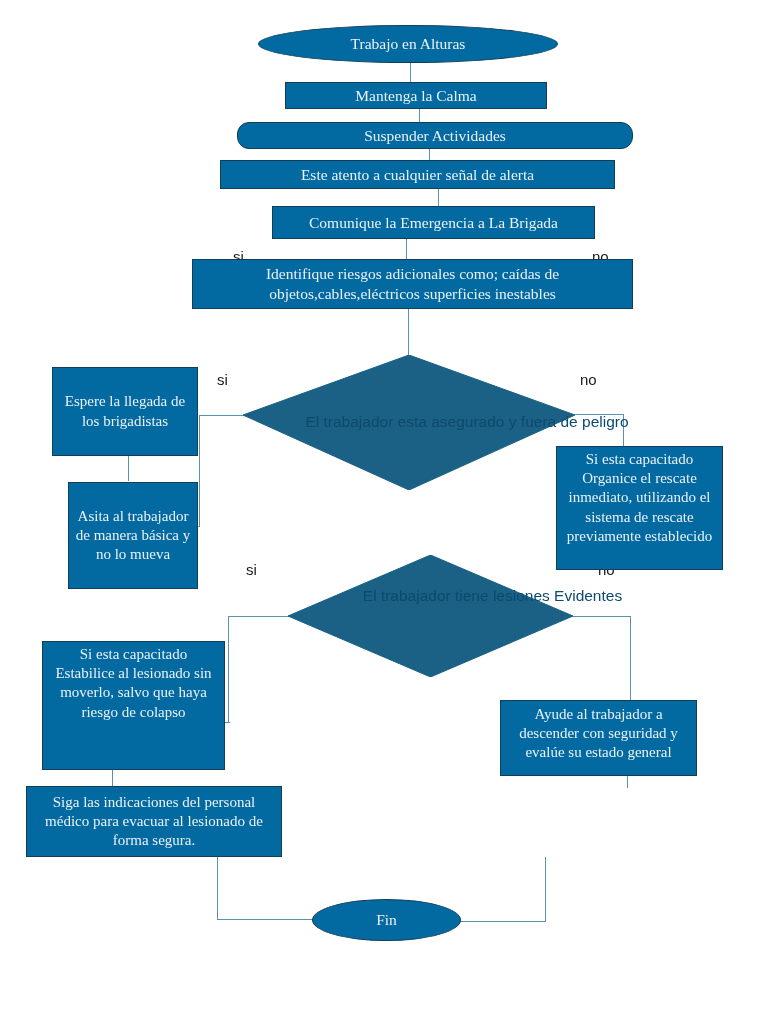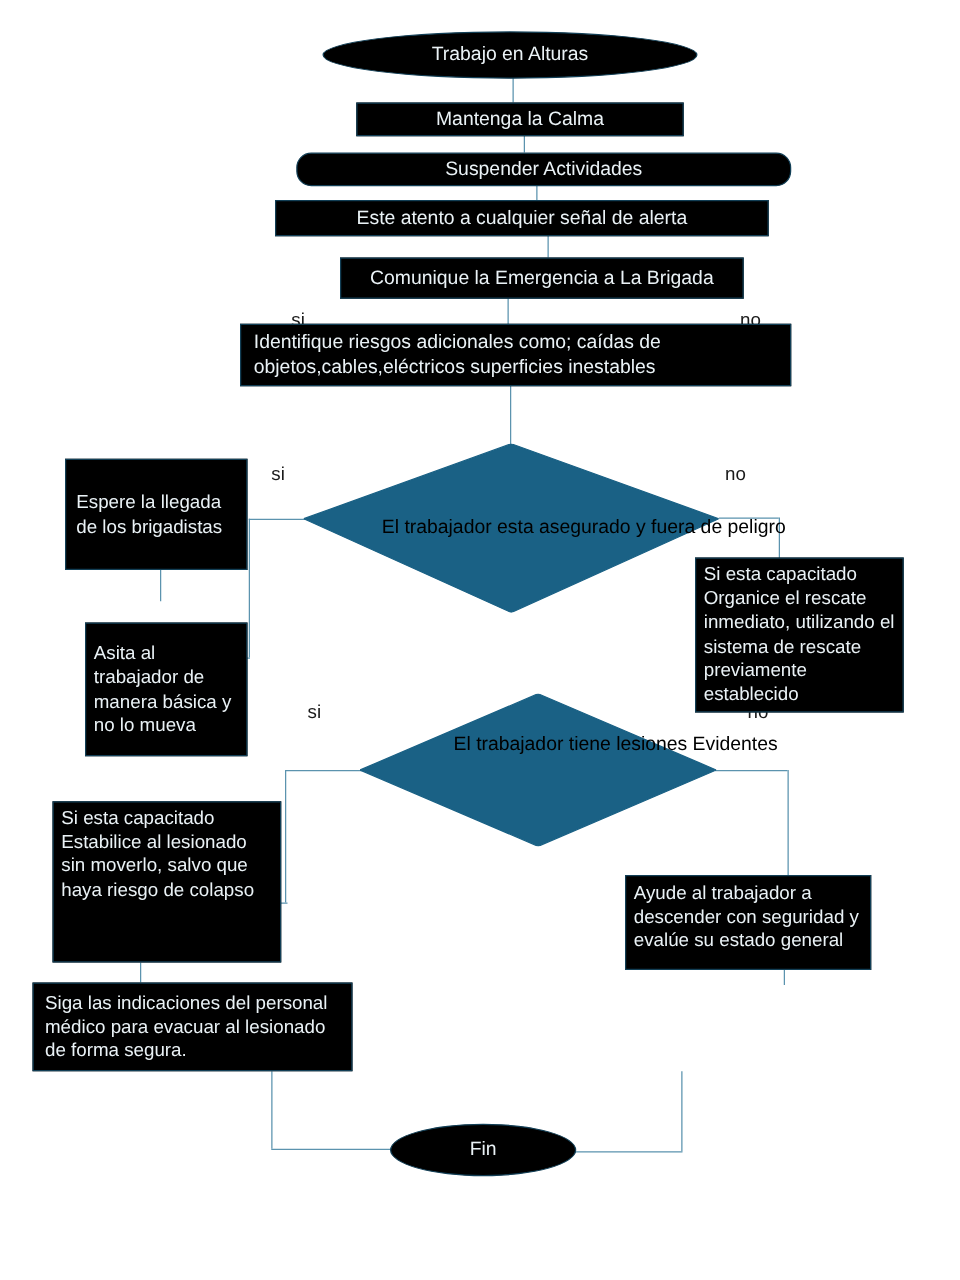--- a/index.html
+++ b/index.html
@@ -16,28 +16,30 @@
     width: 768px;
     height: 1024px;
     background: #ffffff;
     overflow: hidden;
   }
 
   
   .node {
     position: absolute;
     box-sizing: border-box;
-    background: #000000;
+    background: #0369a1;
     color: #eaf2f6;
+    text-align: center;
     display: flex;
     align-items: center;
     justify-content: center;
     line-height: 1.28;
     overflow: hidden;
     z-index: 3;
+    font-family: Liberation Serif, serif;
   }
   .proc {
     border: 1px solid #123f56;
     padding: 2px 6px;
   }
   .term {
     border-radius: 50%;
     border: 1px solid #123f56;
   }
 
@@ -55,21 +57,21 @@
   .decision .dlabel {
     position: absolute;
     left: 0;
     top: 0;
     width: 100%;
     height: 100%;
     display: flex;
     align-items: center;
     justify-content: center;
     text-align: left;
-    color: #000000;
+    color: #0c4a6e;
     line-height: 1.3;
     overflow: hidden;
     pointer-events: none;
   }
 
   
   .edge {
     position: absolute;
     background: #5b93ae;
     z-index: 1;
@@ -157,21 +159,21 @@
 
   <div class="decision" style="left:243px; top:355px; width:332px; height:135px;">
     <svg width="332" height="135" viewBox="0 0 332 135">
       <polygon points="166,0 332,60 166,135 0,60" fill="#1a6185" stroke="#1a6185" stroke-width="1"></polygon>
     </svg>
     <div class="dlabel fs16" style="padding:0 58px;">El trabajador esta asegurado y fuera de peligro</div>
   </div>
 
   <div class="node proc fs15" style="left:52px; top:367px; width:146px; height:89px; padding:0 8px;">Espere la llegada de los brigadistas</div>
 
-  <div class="node proc fs15" style="left:68px; top:498px; width:130px; height:107px; padding:0 6px;">Asita al trabajador de manera básica y no lo mueva</div>
+  <div class="node proc fs15" style="left:68px; top:482px; width:130px; height:107px; padding:0 6px;">Asita al trabajador de manera básica y no lo mueva</div>
 
   <div class="node proc fs15" style="left:556px; top:446px; width:167px; height:124px; padding:0 6px; align-items:flex-start; padding-top:3px;">Si esta capacitado Organice el rescate inmediato, utilizando el sistema de rescate previamente establecido</div>
 
   <div class="decision" style="left:288px; top:555px; width:285px; height:122px;">
     <svg width="285" height="122" viewBox="0 0 285 122">
       <polygon points="142.5,0 285,61 142.5,122 0,61" fill="#1a6185" stroke="#1a6185" stroke-width="1"></polygon>
     </svg>
     <div class="dlabel fs16" style="padding:0 62px; align-items:flex-start; padding-top:31px; max-height:58px;">El trabajador tiene lesiones Evidentes</div>
   </div>
 

